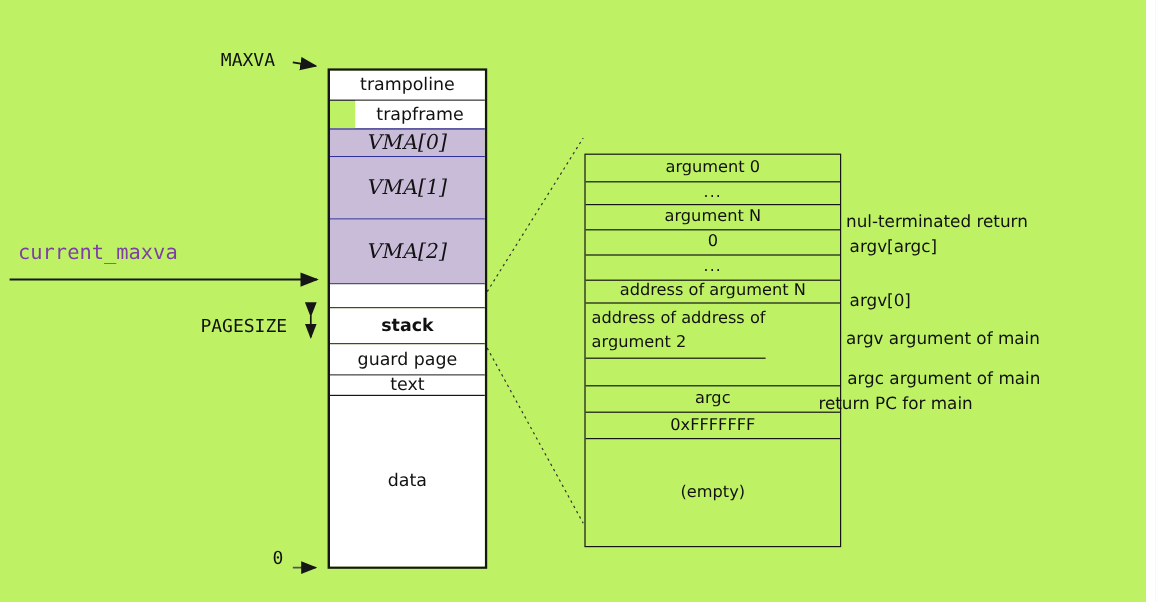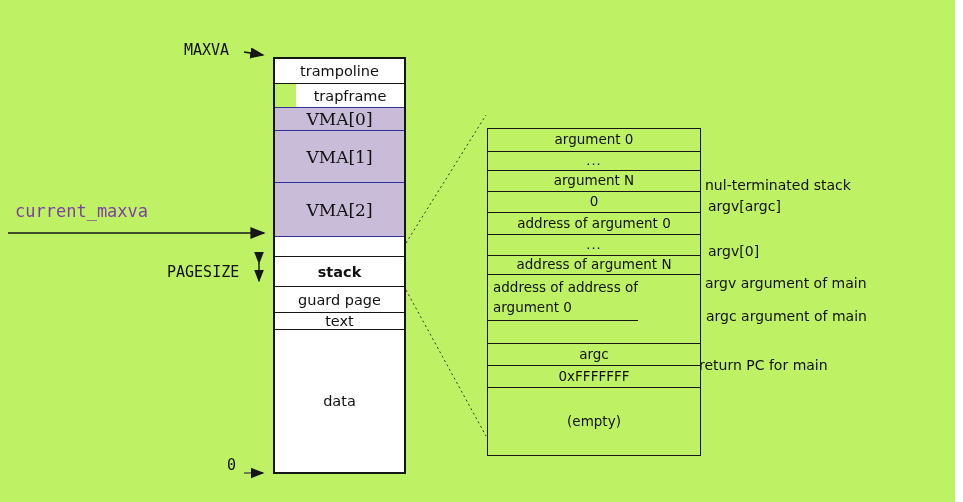--- a/index.html
+++ b/index.html
@@ -26,20 +26,21 @@
     font-size:14.5px;
     border-bottom:1px solid #161616;
     background:#fff;
   }
   .mrow:last-child{border-bottom:none;flex:1;}
   .mrow.vma{
     background:#c8bcd9;
     border-bottom:1px solid #31319b;
     font-family:"DejaVu Serif","Liberation Serif",serif;
     font-size:17px;
+    font-style:italic;
   }
   .mrow.vma.first{border-top:1px solid #31319b;margin-top:-1px;}
   .mrow.bold{font-weight:bold;}
   
   #stack-detail{
     left:487px;top:128px;width:214px;height:328px;
     border:1.5px solid #161616;
     box-sizing:border-box;
     display:flex;flex-direction:column;
   }
@@ -98,30 +99,29 @@
     <div class="mrow" style="height:26px;">guard page</div>
     <div class="mrow">text</div>
     <div class="mrow" style="height:60px;">data</div>
   </div>
 
   <div class="abs" id="stack-detail">
     <div class="srow" style="height:23px;">argument 0</div>
     <div class="srow dots" style="height:19px;">...</div>
     <div class="srow" style="height:21px;">argument N</div>
     <div class="srow" style="height:21px;">0</div>
-    <div class="srow" style="height:22px;">address of argument 0</div>
     <div class="srow dots" style="height:21px;">...</div>
     <div class="srow" style="height:19px;">address of argument N</div>
-    <div class="srow left" style="height:46px;width:150px;">address of address of argument 0</div>
+    <div class="srow left" style="height:46px;width:150px;">address of address of argument 2</div>
     <div class="srow" style="height:22px;margin-top:-46px;padding-top:46px;box-sizing:content-box;height:22px;" hidden=""></div>
     <div class="srow" style="height:22px;text-align:center;">argc</div>
     <div class="srow" style="height:22px;">0xFFFFFFF</div>
     <div class="srow">(empty)</div>
   </div>
 
-  <div class="abs annotation" style="left:705px;top:177px;">nul-terminated stack</div>
+  <div class="abs annotation" style="left:705px;top:177px;">nul-terminated return</div>
   <div class="abs annotation" style="left:708px;top:198px;">argv[argc]</div>
   <div class="abs annotation" style="left:708px;top:243px;">argv[0]</div>
   <div class="abs annotation" style="left:705px;top:275px;">argv argument of main</div>
   <div class="abs annotation" style="left:706px;top:308px;">argc argument of main</div>
-  <div class="abs annotation" style="left:699px;top:329px;margin-top:28px;">return PC for main</div>
+  <div class="abs annotation" style="left:682px;top:329px;">return PC for main</div>
 
 </div>
 
 </body></html>

